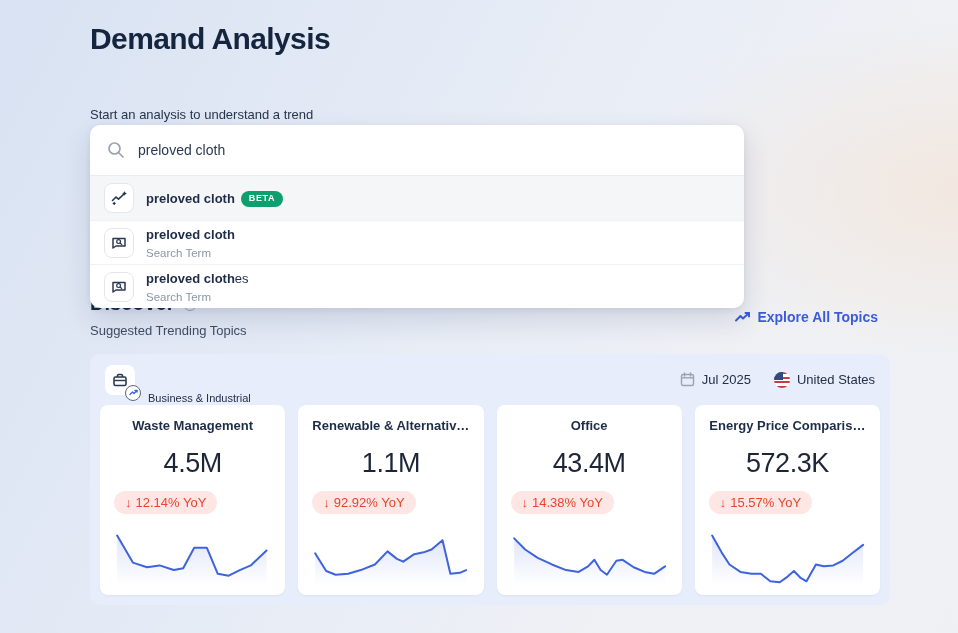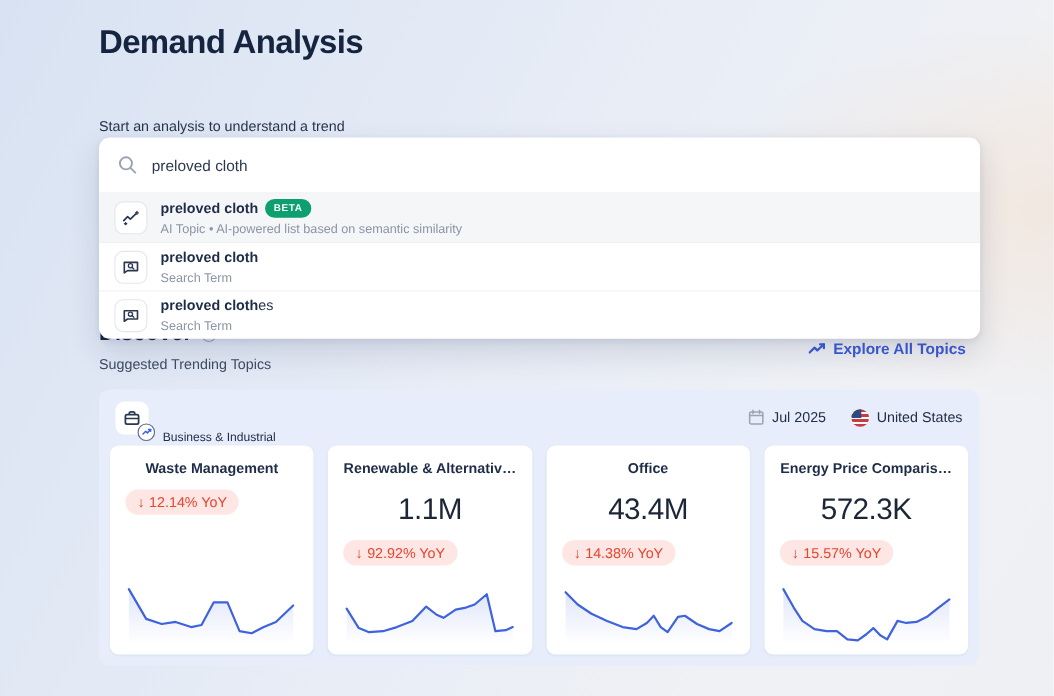--- a/index.html
+++ b/index.html
@@ -14,21 +14,21 @@
   .page-title {
     position:absolute; left:90px; top:22px;
     font-size:30px; font-weight:700; color:#16253f; letter-spacing:-0.6px;
   }
   .search-label {
     position:absolute; left:90px; top:107px;
     font-size:13px; color:#27354c;
   }
   
   .search-panel {
-    position:absolute; left:90px; top:125px; width:801px; z-index:6;
+    position:absolute; left:90px; top:125px; width:654px; z-index:6;
     background:#fff; border-radius:10px;
     box-shadow:0 12px 28px rgba(25,45,85,0.14), 0 2px 6px rgba(25,45,85,0.08);
     overflow:hidden;
   }
   .input-row {
     height:51px; display:flex; align-items:center; padding:0 17px;
     border-bottom:1px solid #ededf0;
   }
   .search-glyph { width:18px; height:18px; color:#98a2b3; flex:0 0 auto; }
   .search-input {
@@ -174,20 +174,21 @@
         <span>Jul 2025</span>
         <span class="meta-gap"></span>
         <span class="flag"></span>
         <span>United States</span>
       </div>
     </div>
 
     <div class="cards-row">
       <div class="topic-card">
         <div class="card-title">Waste Management</div>
+        <div class="card-value">4.5M</div>
         <div class="yoy-badge">
           <span>↓</span>
           <span>12.14% YoY</span>
         </div>
         <svg class="spark" viewBox="0 0 100 60" preserveAspectRatio="none">
             <polygon points="2,7 12,36 21,41 29,39 38,44 44,42 51,20 59,20 66,48 73,50 80,44 87,39 97,23 97,60 2,60" fill="url(#sparkfill)"></polygon>
             <polyline points="2,7 12,36 21,41 29,39 38,44 44,42 51,20 59,20 66,48 73,50 80,44 87,39 97,23" fill="none" stroke="#3e63dd" stroke-width="2" stroke-linejoin="round" stroke-linecap="round" vector-effect="non-scaling-stroke"></polyline>
           </svg>
       </div>
       <div class="topic-card">
@@ -241,21 +242,20 @@
     <div class="sug-row active">
       <span class="sug-icon">
         <svg width="16" height="14" viewBox="0 0 16 14" fill="none">
           <path d="M1.5 9.5 5 6l2.5 2.2L12.5 3.5" stroke="#2b3950" stroke-width="1.6" stroke-linecap="round" stroke-linejoin="round"></path>
           <path d="M13.5 1.2v2.6M12.2 2.5h2.6" stroke="#2b3950" stroke-width="1.3" stroke-linecap="round"></path>
           <path d="M3.2 11.4v2M2.2 12.4h2" stroke="#2b3950" stroke-width="1.3" stroke-linecap="round"></path>
         </svg>
       </span>
       <span class="sug-text">
         <span class="sug-title"><b>preloved cloth</b><span class="suffix"></span><span class="beta-badge">BETA</span></span>
-        <div class="sug-sub">AI Topic • AI-powered list based on semantic similarity</div>
       </span>
     </div>
 
     <div class="sug-row">
       <span class="sug-icon">
         <svg width="16" height="14" viewBox="0 0 16 14" fill="none">
           <path d="M2 2.5h12v7.5H5L2 12V2.5Z" stroke="#2b3950" stroke-width="1.5" stroke-linejoin="round"></path>
           <circle cx="7.6" cy="5.6" r="1.9" stroke="#2b3950" stroke-width="1.2"></circle>
           <path d="m9.1 7.1 1.6 1.4" stroke="#2b3950" stroke-width="1.2" stroke-linecap="round"></path>
         </svg>

